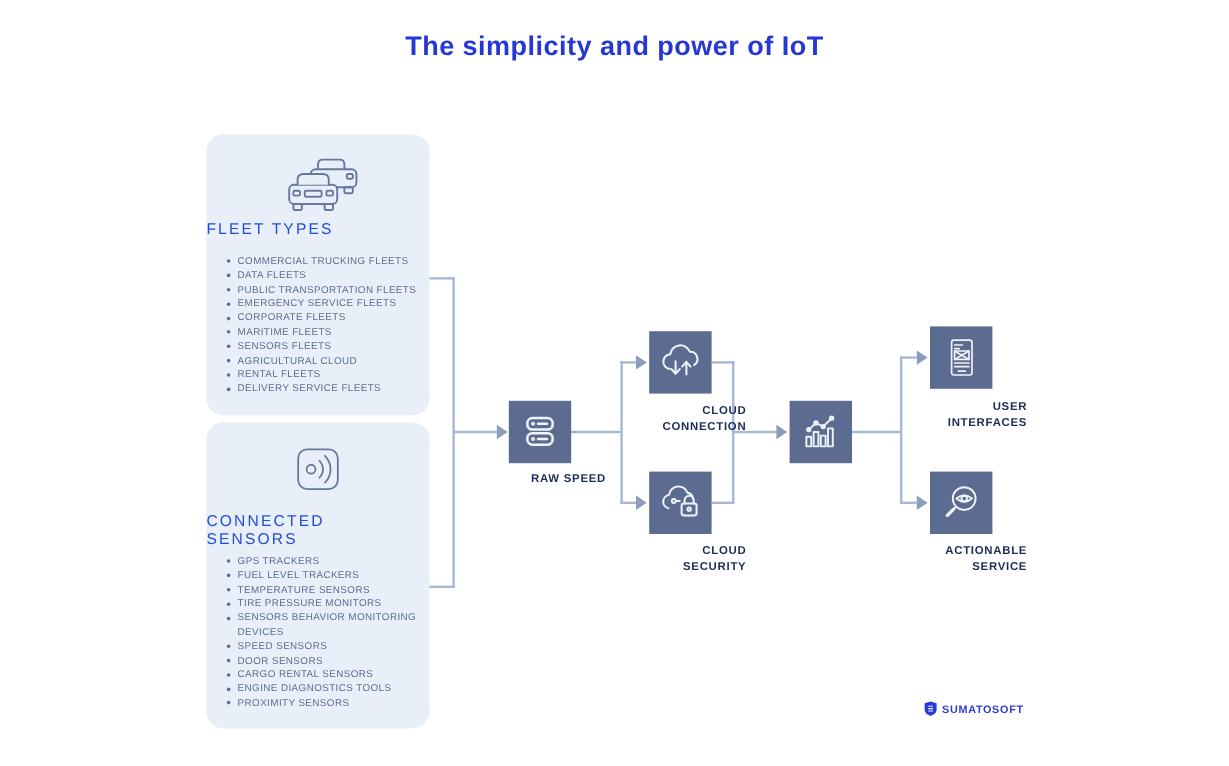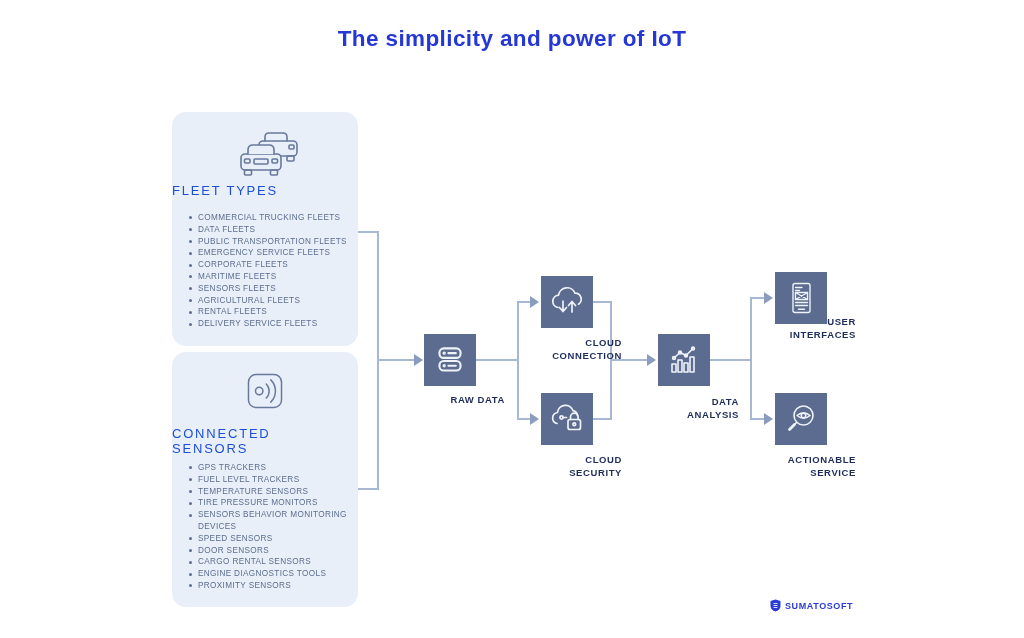--- a/index.html
+++ b/index.html
@@ -28,21 +28,21 @@
           font-size:9.5px;letter-spacing:.6px;line-height:13px;white-space:pre-line;}
 
   
   .hline,.vline{position:absolute;background:#a7b9d2;}
   .hline{height:2px;}
   .vline{width:2px;}
   .arr{position:absolute;width:0;height:0;border-top:6px solid transparent;
        border-bottom:6px solid transparent;border-left:9px solid #8b9cbc;}
 
   
-  .logo{position:absolute;left:770px;top:599px;display:flex;align-items:center;gap:4px;justify-content:flex-end;}
+  .logo{position:absolute;left:770px;top:584px;display:flex;align-items:center;gap:4px;justify-content:flex-end;}
   .logo-text{color:#2b3cd6;font-size:9px;font-weight:700;letter-spacing:.6px;}
 </style>
 </head>
 <body>
 
 <div class="canvas">
 
   <div class="title">
     <div>The simplicity and power of IoT</div>
   </div>
@@ -70,21 +70,21 @@
     <div class="card-title" style="top:71px">FLEET TYPES</div>
     <ul style="top:100px">
 
     <li><span>COMMERCIAL TRUCKING FLEETS</span></li>
         <li><span>DATA FLEETS</span></li>
         <li><span>PUBLIC TRANSPORTATION FLEETS</span></li>
         <li><span>EMERGENCY SERVICE FLEETS</span></li>
         <li><span>CORPORATE FLEETS</span></li>
         <li><span>MARITIME FLEETS</span></li>
         <li><span>SENSORS FLEETS</span></li>
-        <li><span>AGRICULTURAL FLEETS</span></li>
+        <li><span>AGRICULTURAL CLOUD</span></li>
         <li><span>RENTAL FLEETS</span></li>
         <li><span>DELIVERY SERVICE FLEETS</span></li>
       </ul>
   </div>
 
   <div class="card card-sensors">
     <svg class="card-icon" style="top:20px" width="38" height="38" viewBox="0 0 46 46" fill="none" stroke="#68789d" stroke-width="1.8" stroke-linecap="round">
       <rect x="3" y="3" width="40" height="40" rx="9"></rect>
       <circle cx="16" cy="23" r="4.5"></circle>
       <path d="M24.5 14.5 a12 12 0 0 1 0 17"></path>
@@ -133,21 +133,21 @@
   <div class="nsq" style="left:424px;top:334px">
     <svg width="38" height="38" viewBox="0 0 36 36" fill="none" stroke="#eef2f9" stroke-width="2" stroke-linecap="round">
       <rect x="8" y="7" width="20" height="9" rx="4"></rect>
       <rect x="8" y="19" width="20" height="9" rx="4"></rect>
       <circle cx="12.5" cy="11.5" r="0.6" fill="#eef2f9"></circle>
       <line x1="16.5" y1="11.5" x2="23.5" y2="11.5"></line>
       <circle cx="12.5" cy="23.5" r="0.6" fill="#eef2f9"></circle>
       <line x1="16.5" y1="23.5" x2="23.5" y2="23.5"></line>
     </svg>
   </div>
-  <div class="nlabel" style="left:395px;top:393px">RAW DATA</div>
+  <div class="nlabel" style="left:395px;top:393px">RAW SPEED</div>
 
   <div class="nsq" style="left:541px;top:276px">
     <svg width="40" height="40" viewBox="0 0 40 40" fill="none" stroke="#eef2f9" stroke-width="1.7" stroke-linecap="round" stroke-linejoin="round">
       <path d="M11 25.5 a6.2 6.2 0 0 1 0.5-12.3 a8.6 8.6 0 0 1 16.5-2 a6 6 0 0 1 3.5 11"></path>
       <path d="M16 19 v10.5 M12.5 25.5 l3.5 4 3.5-4"></path>
       <path d="M25 30 v-10.5 M21.5 23.5 l3.5-4 3.5 4"></path>
     </svg>
   </div>
   <div class="nlabel" style="left:512px;top:336px">CLOUD
 CONNECTION</div>
@@ -171,36 +171,34 @@
       <rect x="14" y="20" width="4" height="12"></rect>
       <rect x="20" y="23" width="4" height="9"></rect>
       <rect x="26" y="17" width="4" height="15"></rect>
       <polyline points="10,18 16,12.5 22,15.5 29,8.5"></polyline>
       <circle cx="10" cy="18" r="1.4"></circle>
       <circle cx="16" cy="12.5" r="1.4"></circle>
       <circle cx="22" cy="15.5" r="1.4"></circle>
       <circle cx="29" cy="8.5" r="1.4"></circle>
     </svg>
   </div>
-  <div class="nlabel" style="left:629px;top:395px">DATA
-ANALYSIS</div>
 
   <div class="nsq" style="left:775px;top:272px">
     <svg width="40" height="40" viewBox="0 0 40 40" fill="none" stroke="#eef2f9" stroke-width="1.4" stroke-linecap="round" stroke-linejoin="round">
       <rect x="12" y="5.5" width="17" height="29" rx="2"></rect>
       <line x1="14.5" y1="9.5" x2="21" y2="9.5"></line>
       <line x1="14.5" y1="12.5" x2="18.5" y2="12.5"></line>
       <rect x="14.5" y="14.5" width="12" height="7"></rect>
       <path d="M14.5 14.5 l12 7 M26.5 14.5 l-12 7"></path>
       <line x1="14.5" y1="24.5" x2="26.5" y2="24.5"></line>
       <line x1="14.5" y1="27.5" x2="26.5" y2="27.5"></line>
       <line x1="17.5" y1="31.2" x2="23.5" y2="31.2"></line>
     </svg>
   </div>
-  <div class="nlabel" style="left:746px;top:315px">USER
+  <div class="nlabel" style="left:746px;top:333px">USER
 INTERFACES</div>
 
   <div class="nsq" style="left:775px;top:393px">
     <svg width="40" height="40" viewBox="0 0 40 40" fill="none" stroke="#eef2f9" stroke-width="1.6" stroke-linecap="round" stroke-linejoin="round">
       <circle cx="22.5" cy="16.5" r="9.5"></circle>
       <path d="M15.5 23.5 l-2.5 2.5"></path>
       <path d="M13.5 25.5 l-5 5" stroke-width="2.8"></path>
       <path d="M16 16.5 q6.5-5.5 13 0 q-6.5 5.5 -13 0 Z"></path>
       <circle cx="22.5" cy="16.5" r="2.3"></circle>
     </svg>

